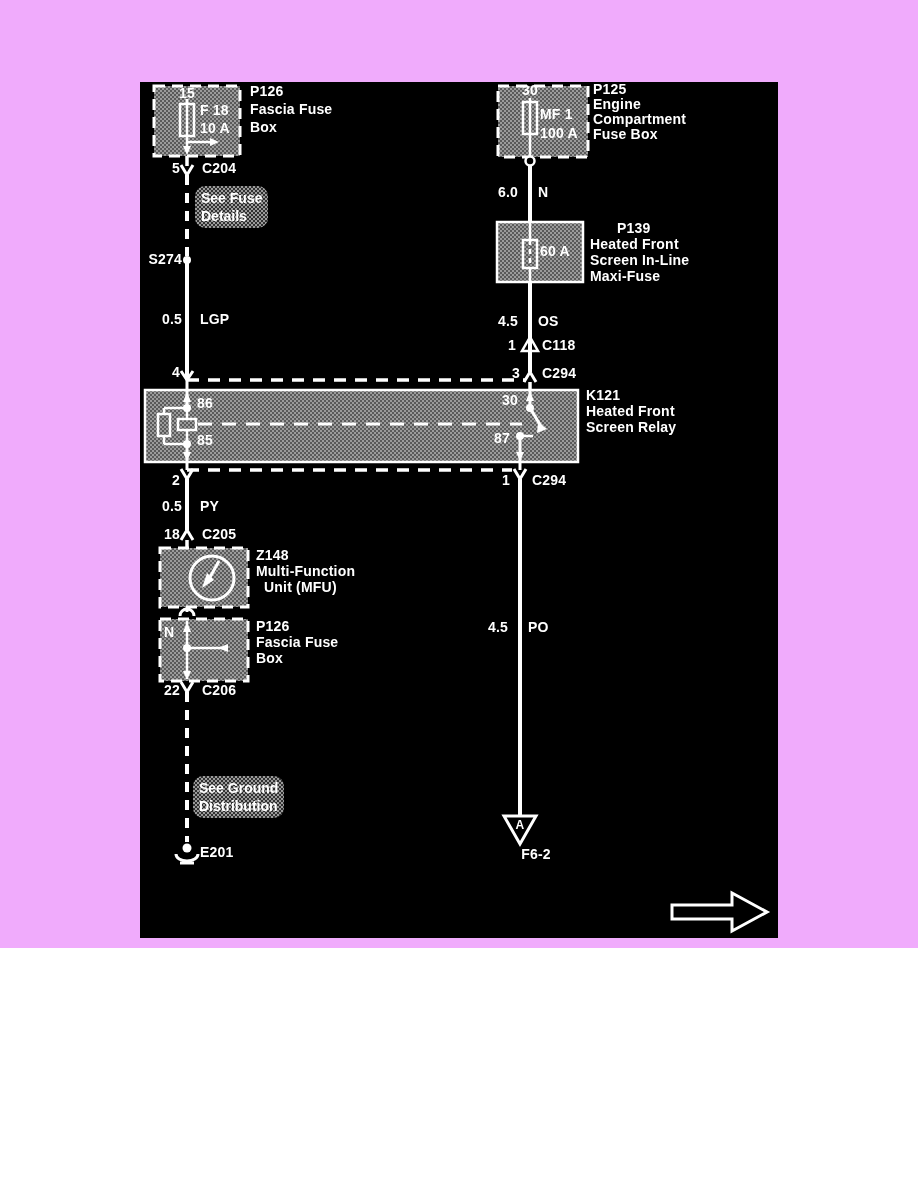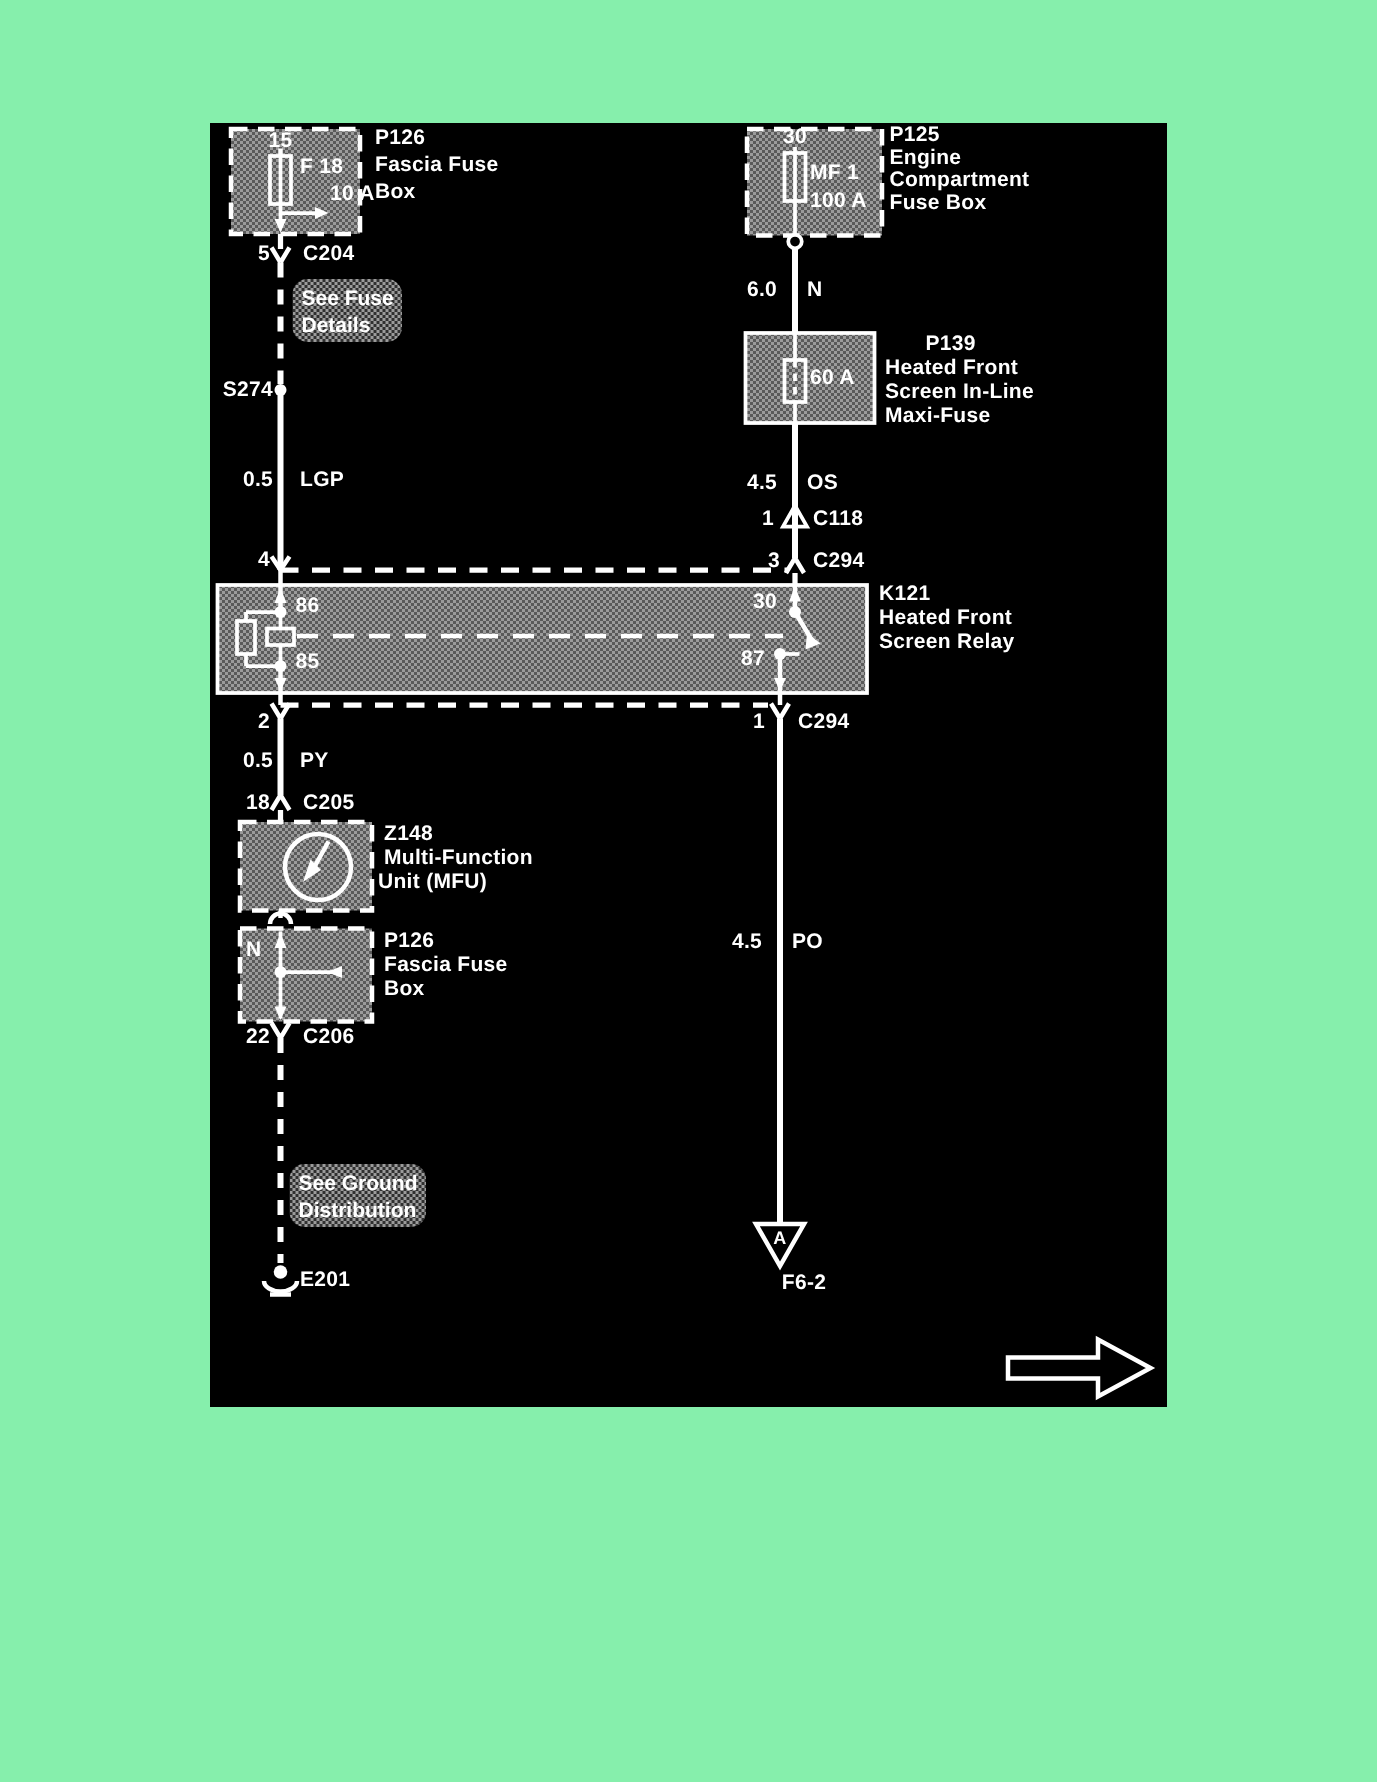--- a/index.html
+++ b/index.html
@@ -1,16 +1,16 @@
 <!DOCTYPE html>
 <html><head>
 <meta charset="utf-8">
 <style>
   html,body{margin:0;padding:0;}
-  .page{position:relative;width:918px;height:1188px;background:#86efac;overflow:hidden;
+  .page{position:relative;width:918px;height:948px;background:#f0abfc;overflow:hidden;
         font-family:"Liberation Sans",sans-serif;text-decoration:underline;}
   .diagram{position:absolute;left:140px;top:82px;width:638px;height:856px;background:#000;}
   .diagram svg{position:absolute;left:0;top:0;}
   .lbl{position:absolute;color:#fff;font:bold 14px "Liberation Sans",sans-serif;
        white-space:nowrap;line-height:15px;letter-spacing:.2px;}
   .ra{text-align:right;display:inline-block;}
   .ctr{text-align:center;display:inline-block;}
   .note{position:absolute;color:#fff;font:bold 14px "Liberation Sans",sans-serif;
         line-height:18px;padding:3px 6px;white-space:nowrap;
         background-image:repeating-conic-gradient(#9b9b9b 0% 25%, #303030 0% 50%);
@@ -156,21 +156,21 @@
       <g stroke="#fff" fill="none">
         <line x1="380" y1="397" x2="380" y2="734" stroke-width="4"></line>
         <polygon points="364,734 396,734 380,762" stroke-width="3"></polygon>
       </g>
 
       <polygon points="532,823 592,823 592,811 627,830 592,849 592,837 532,837" stroke="#fff" stroke-width="3" fill="#000"></polygon>
     </svg>
 
     <span class="lbl ctr" style="left:36px;top:4px;width:22px;">15</span>
     <span class="lbl" style="left:60px;top:21px;">F 18</span>
-    <span class="lbl" style="left:60px;top:39px;margin-left:20px;">10 A</span>
+    <span class="lbl" style="left:60px;top:39px;">10 A</span>
     <span class="lbl" style="left:110px;top:2px;">P126</span>
     <span class="lbl" style="left:110px;top:20px;">Fascia Fuse</span>
     <span class="lbl" style="left:110px;top:38px;">Box</span>
 
     <span class="lbl ra" style="left:14px;top:79px;width:26px;">5</span>
     <span class="lbl" style="left:62px;top:79px;">C204</span>
 
     <div class="note" style="left:55px;top:104px;">
       <div>See Fuse</div>
       <div>Details</div>
@@ -198,21 +198,21 @@
     <span class="lbl" style="left:392px;top:391px;">C294</span>
 
     <span class="lbl ra" style="left:14px;top:417px;width:28px;">0.5</span>
     <span class="lbl" style="left:60px;top:417px;">PY</span>
 
     <span class="lbl ra" style="left:12px;top:445px;width:28px;">18</span>
     <span class="lbl" style="left:62px;top:445px;">C205</span>
 
     <span class="lbl" style="left:116px;top:466px;">Z148</span>
     <span class="lbl" style="left:116px;top:482px;">Multi-Function</span>
-    <span class="lbl" style="left:112px;top:498px;">Unit (MFU)</span>
+    <span class="lbl" style="left:124px;top:498px;">Unit (MFU)</span>
 
     <span class="lbl" style="left:24px;top:543px;">N</span>
     <span class="lbl" style="left:116px;top:537px;">P126</span>
     <span class="lbl" style="left:116px;top:553px;">Fascia Fuse</span>
     <span class="lbl" style="left:116px;top:569px;">Box</span>
 
     <span class="lbl ra" style="left:12px;top:601px;width:28px;">22</span>
     <span class="lbl" style="left:62px;top:601px;">C206</span>
 
     <div class="note" style="left:53px;top:694px;">

